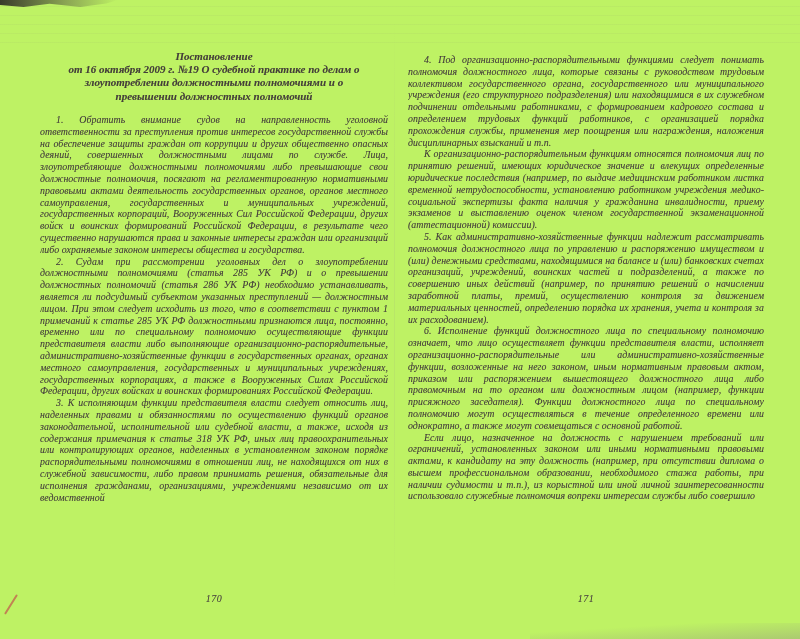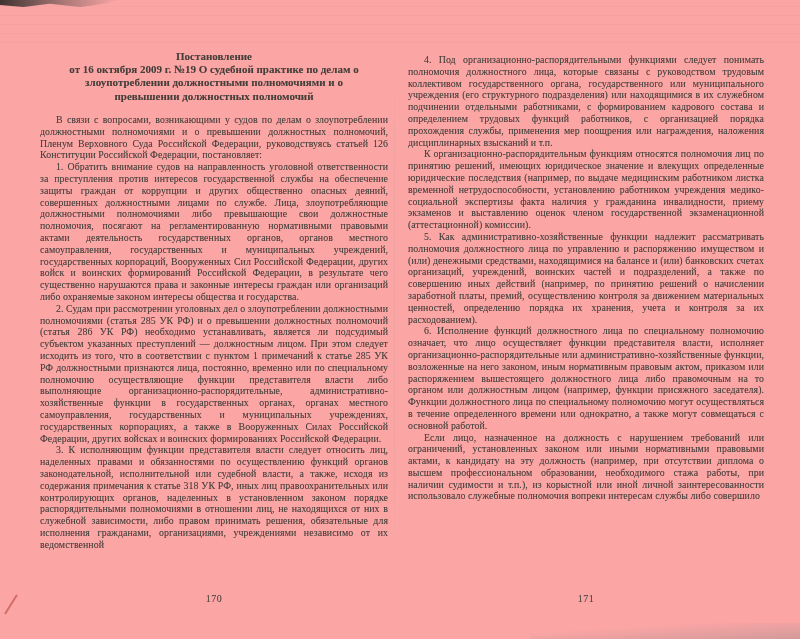--- a/index.html
+++ b/index.html
@@ -1,20 +1,21 @@
 <!DOCTYPE html>
 <html><head>
 <meta charset="utf-8">
 <style>
   html,body { margin:0; padding:0; background:#ffffff; }
   .screenshot {
     position:relative; width:800px; height:639px;
-    background:#fca5a5; overflow:hidden;
+    background:#bef264; overflow:hidden;
     font-family:"Liberation Serif", serif;
     color:#46413c;
+    font-style:italic;
   }
   
   .top-streaks {
     position:absolute; left:0; top:6px; width:100%; height:38px;
     background:repeating-linear-gradient(180deg,
       rgba(120,114,108,0.06) 0 1px, transparent 1px 9px);
     pointer-events:none;
   }
   
   .edge-smudge {
@@ -75,21 +76,20 @@
   <div class="gutter"></div>
 
   <div class="doc-title">
     <div class="title-line">Постановление</div>
     <div class="title-line">от 16 октября 2009 г. №19 О судебной практике по делам о</div>
     <div class="title-line">злоупотреблении должностными полномочиями и о</div>
     <div class="title-line">превышении должностных полномочий</div>
   </div>
 
   <div class="page-body body-left">
-    <p>В связи с вопросами, возникающими у судов по делам о злоупотреблении должностными полномочиями и о превышении должностных полномочий, Пленум Верховного Суда Российской Федерации, руководствуясь статьей 126 Конституции Российской Федерации, постановляет:</p>
     <p>1. Обратить внимание судов на направленность уголовной ответственности за преступления против интересов государственной службы на обеспечение защиты граждан от коррупции и других общественно опасных деяний, совершенных должностными лицами по службе. Лица, злоупотребляющие должностными полномочиями либо превышающие свои должностные полномочия, посягают на регламентированную нормативными правовыми актами деятельность государственных органов, органов местного самоуправления, государственных и муниципальных учреждений, государственных корпораций, Вооруженных Сил Российской Федерации, других войск и воинских формирований Российской Федерации, в результате чего существенно нарушаются права и законные интересы граждан или организаций либо охраняемые законом интересы общества и государства.</p>
     <p>2. Судам при рассмотрении уголовных дел о злоупотреблении должностными полномочиями (статья 285 УК РФ) и о превышении должностных полномочий (статья 286 УК РФ) необходимо устанавливать, является ли подсудимый субъектом указанных преступлений — должностным лицом. При этом следует исходить из того, что в соответствии с пунктом 1 примечаний к статье 285 УК РФ должностными признаются лица, постоянно, временно или по специальному полномочию осуществляющие функции представителя власти либо выполняющие организационно-распорядительные, административно-хозяйственные функции в государственных органах, органах местного самоуправления, государственных и муниципальных учреждениях, государственных корпорациях, а также в Вооруженных Силах Российской Федерации, других войсках и воинских формированиях Российской Федерации.</p>
     <p>3. К исполняющим функции представителя власти следует относить лиц, наделенных правами и обязанностями по осуществлению функций органов законодательной, исполнительной или судебной власти, а также, исходя из содержания примечания к статье 318 УК РФ, иных лиц правоохранительных или контролирующих органов, наделенных в установленном законом порядке распорядительными полномочиями в отношении лиц, не находящихся от них в служебной зависимости, либо правом принимать решения, обязательные для исполнения гражданами, организациями, учреждениями независимо от их ведомственной</p>
   </div>
 
   <div class="pagenum pagenum-left">170</div>
 
   <div class="page-body body-right">
     <p>4. Под организационно-распорядительными функциями следует понимать полномочия должностного лица, которые связаны с руководством трудовым коллективом государственного органа, государственного или муниципального учреждения (его структурного подразделения) или находящимися в их служебном подчинении отдельными работниками, с формированием кадрового состава и определением трудовых функций работников, с организацией порядка прохождения службы, применения мер поощрения или награждения, наложения дисциплинарных взысканий и т.п.</p>
     <p>К организационно-распорядительным функциям относятся полномочия лиц по принятию решений, имеющих юридическое значение и влекущих определенные юридические последствия (например, по выдаче медицинским работником листка временной нетрудоспособности, установлению работником учреждения медико-социальной экспертизы факта наличия у гражданина инвалидности, приему экзаменов и выставлению оценок членом государственной экзаменационной (аттестационной) комиссии).</p>

